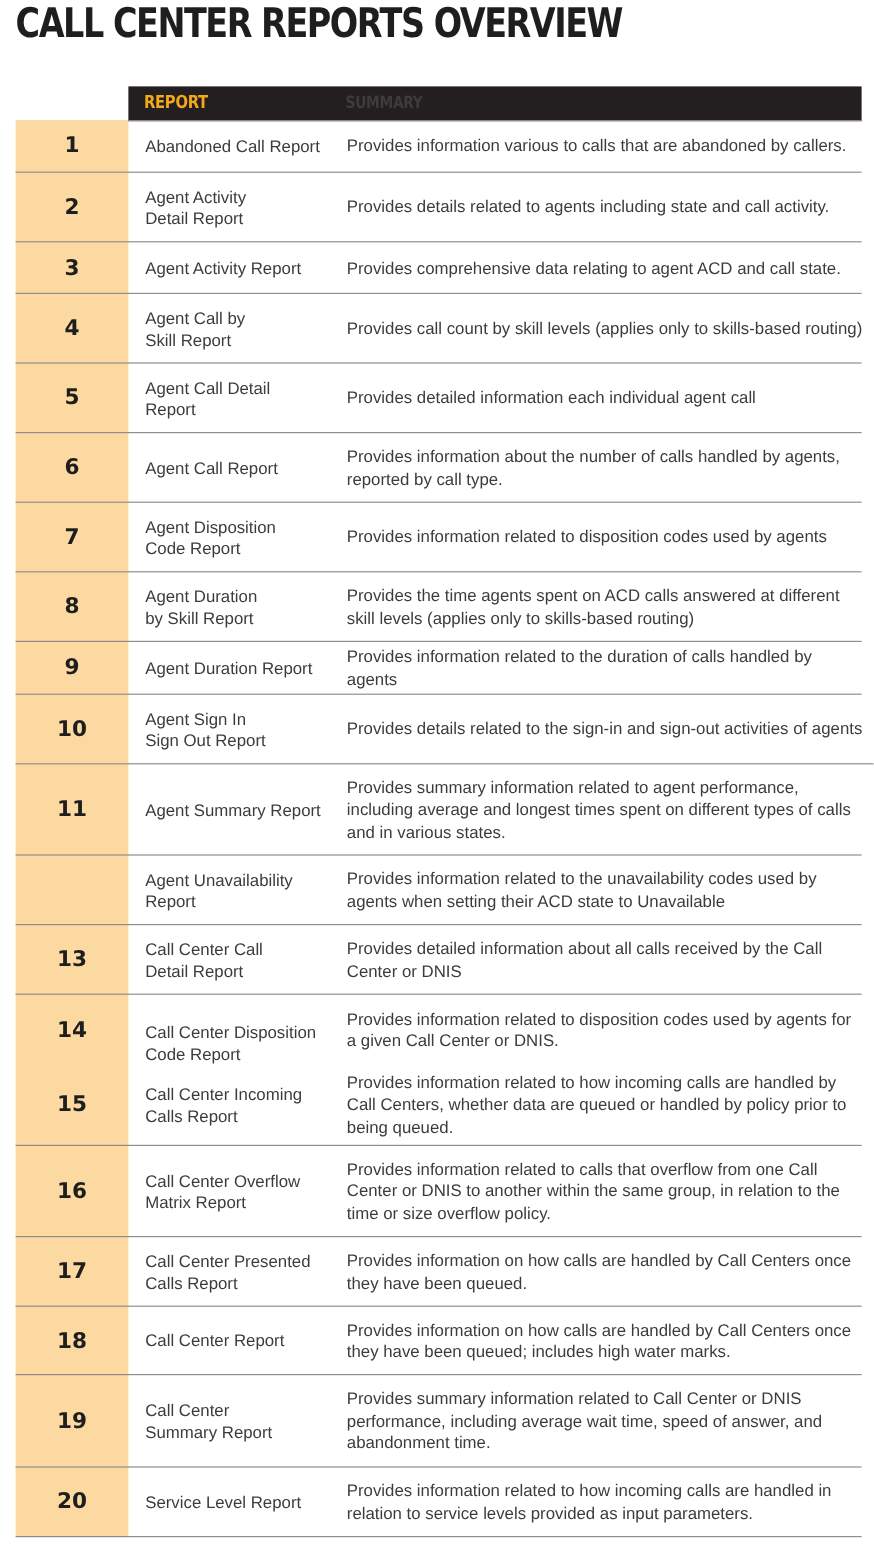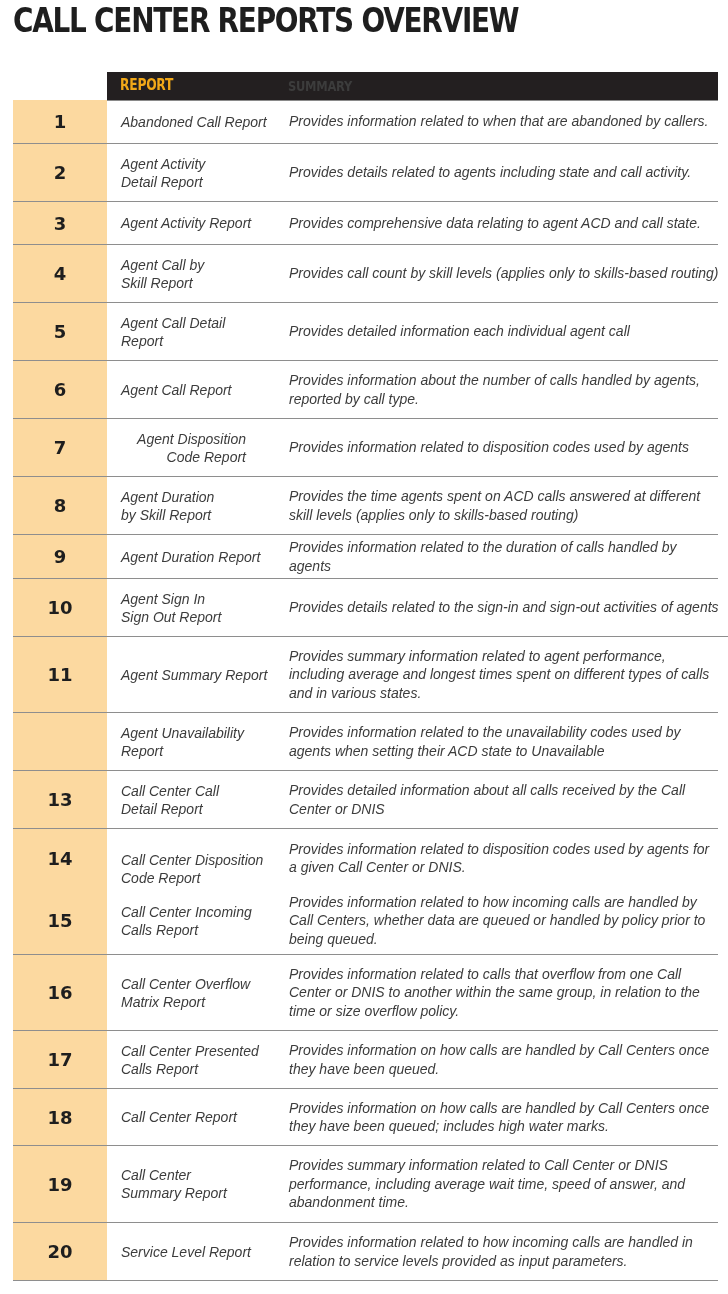--- a/index.html
+++ b/index.html
@@ -20,41 +20,41 @@
   .numcol { position: absolute; left: 0; top: 28px; width: 94px; background: #fcd9a0; }
   .row { position: absolute; left: 0; width: 705px; }
   .row.divided { border-bottom: 1.5px solid #8e8e8e; }
   .num { position: absolute; left: 0; width: 94px; top: 0; bottom: 0; display: flex;
          align-items: center; justify-content: center;
          font-family: "DejaVu Sans", sans-serif; font-weight: bold; font-size: 18px; color: #1e1e1e; }
   .name { position: absolute; left: 108px; width: 160px; top: 0; bottom: 0; display: flex;
           align-items: center; font-size: 14px; line-height: 18px; color: #3c3c3c; }
   .summary { position: absolute; left: 276px; width: 430px; top: 0; bottom: 0; display: flex;
              align-items: center; font-size: 14px; line-height: 18.5px; color: #3c3c3c; }
-  .name span, .summary span { display: block; font-style: italic; }
+  .name span, .summary span { display: block; }
 </style>
 </head>
 <body>
 
 <h1 class="title">CALL CENTER REPORTS OVERVIEW</h1>
 
 <div class="table">
   <div class="numcol" style="height:1181px;"></div>
   <div class="thead">
     <span class="th report">REPORT</span>
     <span class="th summary">SUMMARY</span>
   </div>
 
   <div class="row divided" style="top:28px;height:43px;">
     <div class="num">1</div>
     <div class="name">
         <span>Abandoned Call Report</span>
       </div>
     <div class="summary">
-        <span>Provides information related to when that are abandoned by callers.</span>
+        <span>Provides information various to calls that are abandoned by callers.</span>
       </div>
   </div>
   <div class="row divided" style="top:72px;height:57px;">
     <div class="num">2</div>
     <div class="name" style="width:110px;">
         <span>Agent Activity Detail Report</span>
       </div>
     <div class="summary">
         <span>Provides details related to agents including state and call activity.</span>
       </div>
@@ -90,21 +90,21 @@
     <div class="num">6</div>
     <div class="name">
         <span>Agent Call Report</span>
       </div>
     <div class="summary">
         <span>Provides information about the number of calls handled by agents, reported by call type.</span>
       </div>
   </div>
   <div class="row divided" style="top:347px;height:57px;">
     <div class="num">7</div>
-    <div class="name" style="width:125px;text-align:right;">
+    <div class="name" style="width:125px;">
         <span>Agent Disposition Code Report</span>
       </div>
     <div class="summary">
         <span>Provides information related to disposition codes used by agents</span>
       </div>
   </div>
   <div class="row divided" style="top:405px;height:57px;">
     <div class="num">8</div>
     <div class="name" style="width:105px;">
         <span>Agent Duration by Skill Report</span>

